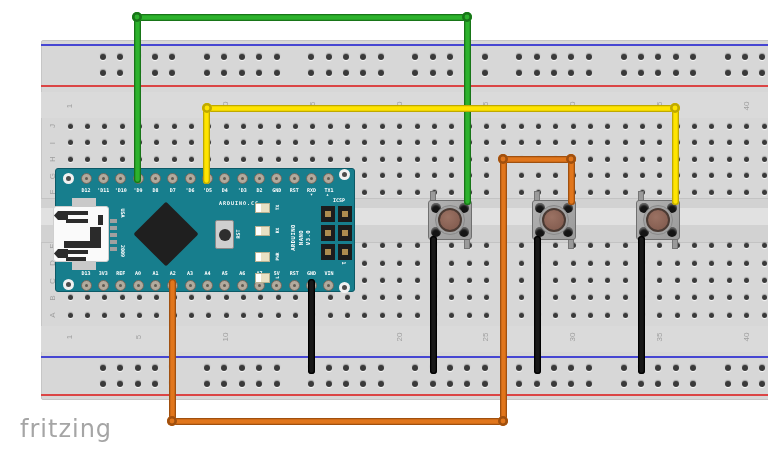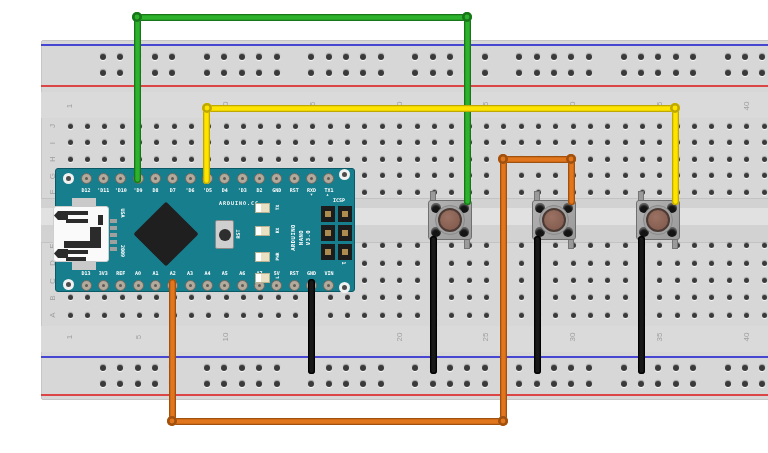--- a/index.html
+++ b/index.html
@@ -865,13 +865,14 @@
       <div class="wireseg" style="position: absolute; background: rgb(225, 118, 28); box-shadow: rgb(160, 80, 15) 0px 0px 0px 1.3px inset; left: 567.5px; top: 155.5px; width: 7px; height: 49px;"></div>
       <div class="wiredot" style="position: absolute; left: 167px; top: 416px; width: 10px; height: 10px; background: rgb(225, 118, 28); box-shadow: rgb(160, 80, 15) 0px 0px 0px 2.6px inset;"></div>
       <div class="wiredot" style="position: absolute; left: 498px; top: 416px; width: 10px; height: 10px; background: rgb(225, 118, 28); box-shadow: rgb(160, 80, 15) 0px 0px 0px 2.6px inset;"></div>
       <div class="wiredot" style="position: absolute; left: 498px; top: 154px; width: 10px; height: 10px; background: rgb(225, 118, 28); box-shadow: rgb(160, 80, 15) 0px 0px 0px 2.6px inset;"></div>
       <div class="wiredot" style="position: absolute; left: 566px; top: 154px; width: 10px; height: 10px; background: rgb(225, 118, 28); box-shadow: rgb(160, 80, 15) 0px 0px 0px 2.6px inset;"></div>
       <div class="wireseg" style="position: absolute; background: rgb(24, 24, 24); box-shadow: rgb(0, 0, 0) 0px 0px 0px 1.3px inset; left: 307.5px; top: 278.5px; width: 7px; height: 95px;"></div>
       <div class="wireseg" style="position: absolute; background: rgb(24, 24, 24); box-shadow: rgb(0, 0, 0) 0px 0px 0px 1.3px inset; left: 429.5px; top: 235.5px; width: 7px; height: 138px;"></div>
       <div class="wireseg" style="position: absolute; background: rgb(24, 24, 24); box-shadow: rgb(0, 0, 0) 0px 0px 0px 1.3px inset; left: 533.5px; top: 235.5px; width: 7px; height: 138px;"></div>
       <div class="wireseg" style="position: absolute; background: rgb(24, 24, 24); box-shadow: rgb(0, 0, 0) 0px 0px 0px 1.3px inset; left: 637.5px; top: 235.5px; width: 7px; height: 138px;"></div>
     </div>
+  <div id="watermark">fritzing</div>
 </div>
 
 </body></html>

